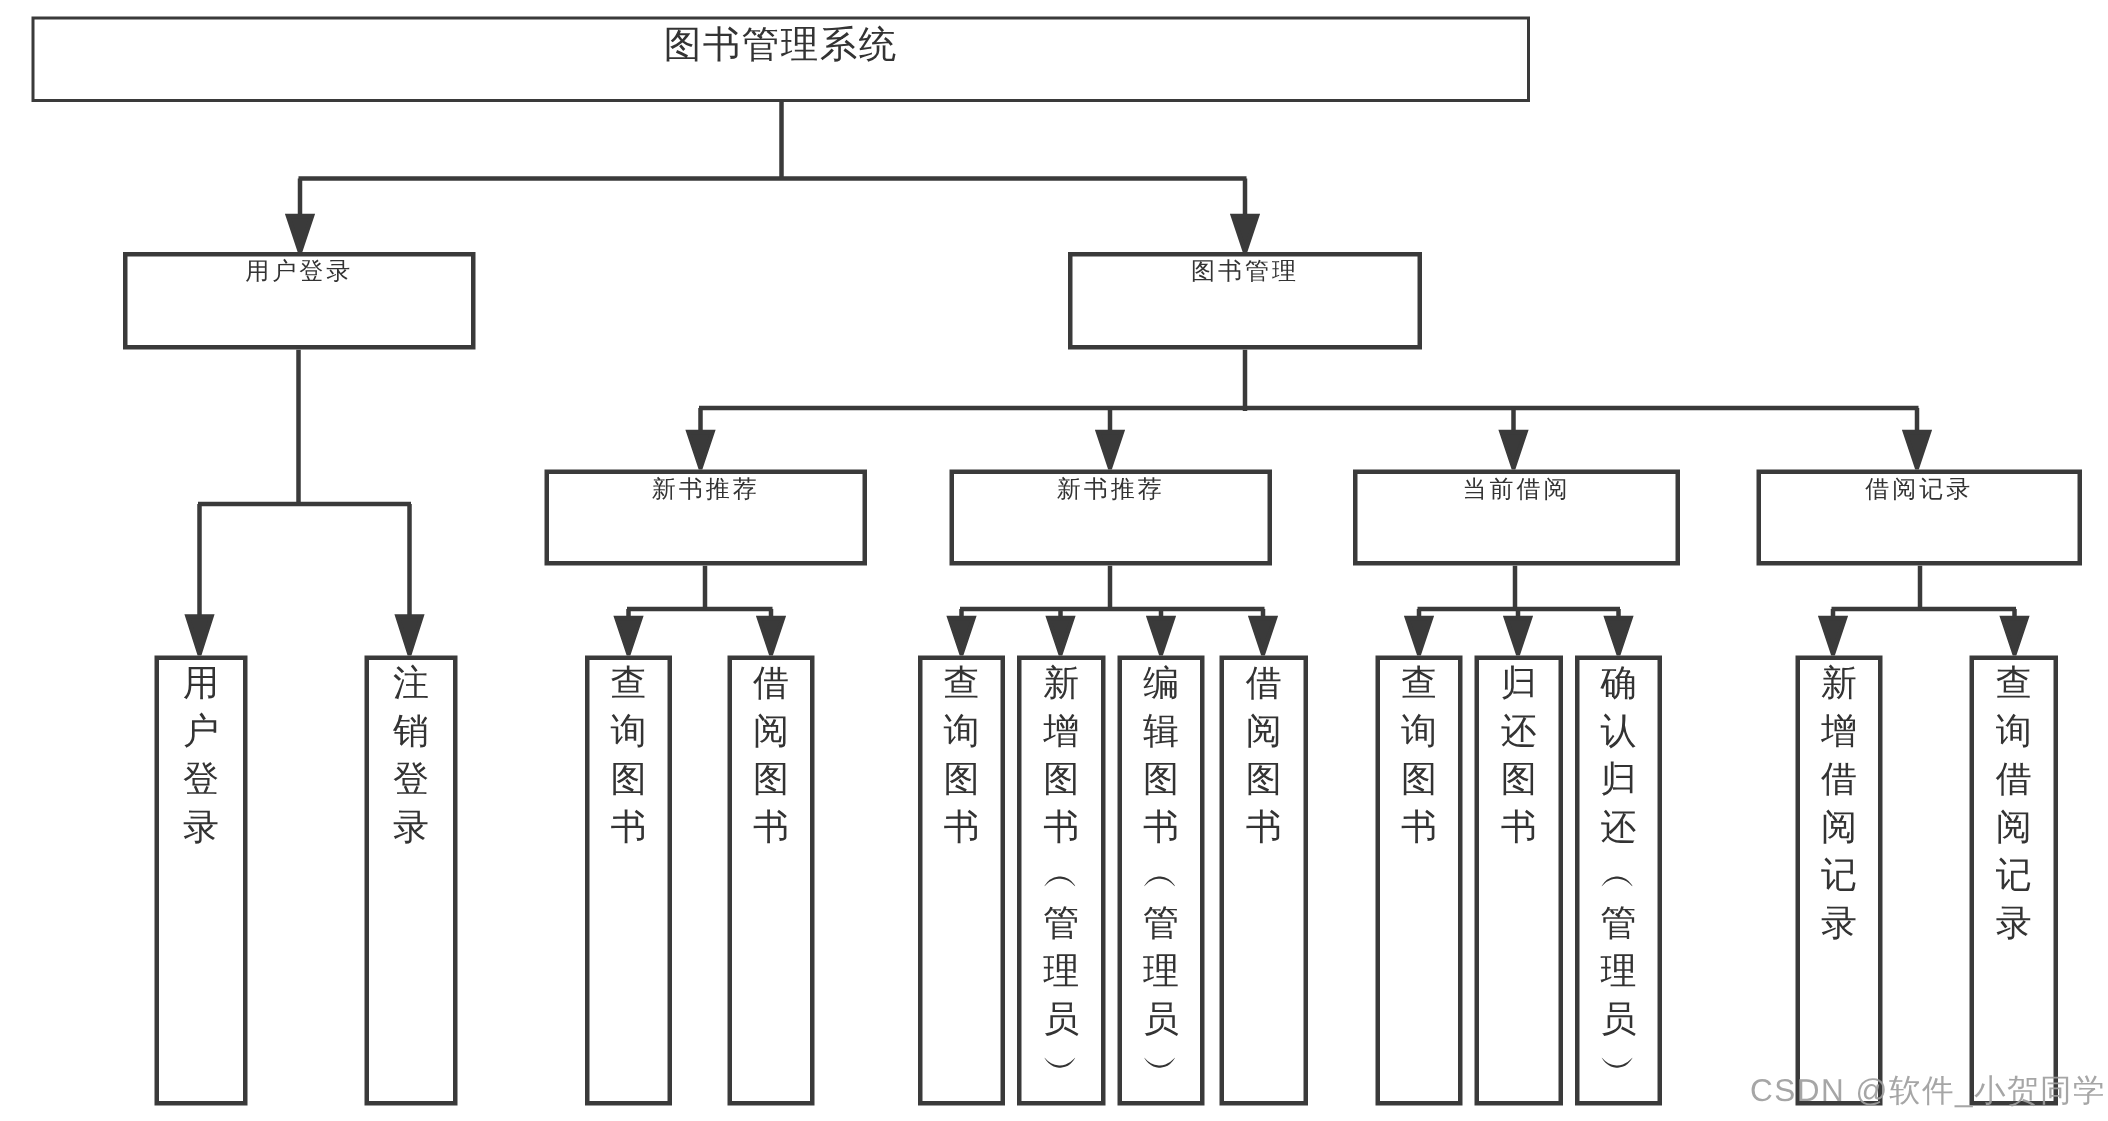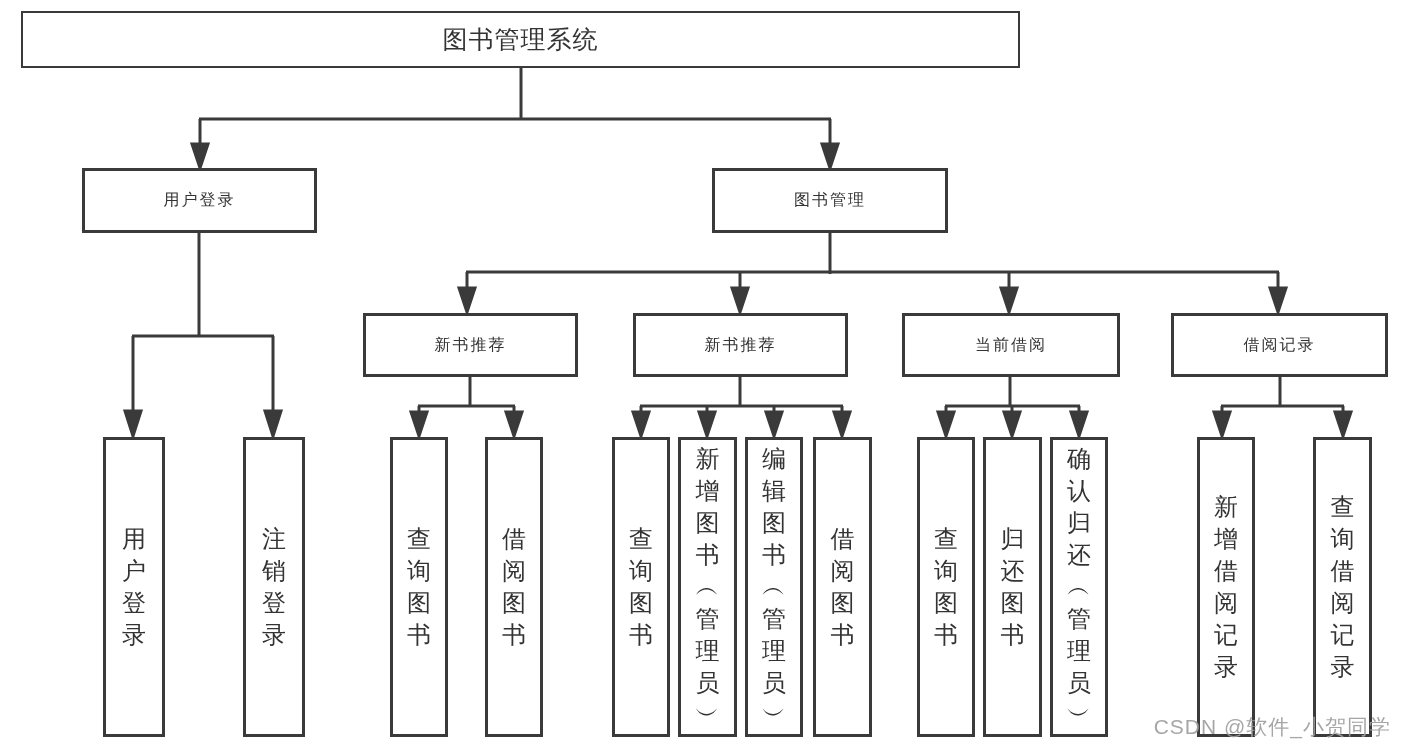--- a/index.html
+++ b/index.html
@@ -3,28 +3,28 @@
 <meta charset="utf-8">
 <style>
   html,body { margin:0; padding:0; background:#fff; }
   .canvas {
     position:relative; width:1405px; height:747px; background:#ffffff;
     font-family:"Liberation Sans","DejaVu Sans",sans-serif; overflow:hidden;
   }
   svg.wires { position:absolute; left:0; top:0; width:1405px; height:747px; pointer-events:none; }
   .node {
     position:absolute; background:#ffffff; border:3px solid #3a3a3a; box-sizing:border-box;
-    display:flex; align-items:center; justify-content:center; color:#333333;
+    display:flex; justify-content:center; color:#333333;
   }
   .node-root { border-width:2px; font-size:25px; letter-spacing:1px; }
   .node-h { font-size:16px; letter-spacing:2px; }
   .node-leaf { font-size:24px; }
   .vtext { white-space:pre; text-align:center; line-height:32px; display:block; }
   .watermark {
-    position:absolute; right:14px; bottom:6px; font-size:21px;
+    position:absolute; right:1px; bottom:6px; font-size:21px;
     color:rgba(158,158,158,0.92); letter-spacing:1px;
   }
 </style>
 </head>
 <body>
 
 <div class="canvas">
 
   <svg class="wires" viewBox="0 0 1405 747" xmlns="http://www.w3.org/2000/svg" stroke="#3a3a3a" stroke-width="3" fill="#3a3a3a">
 

